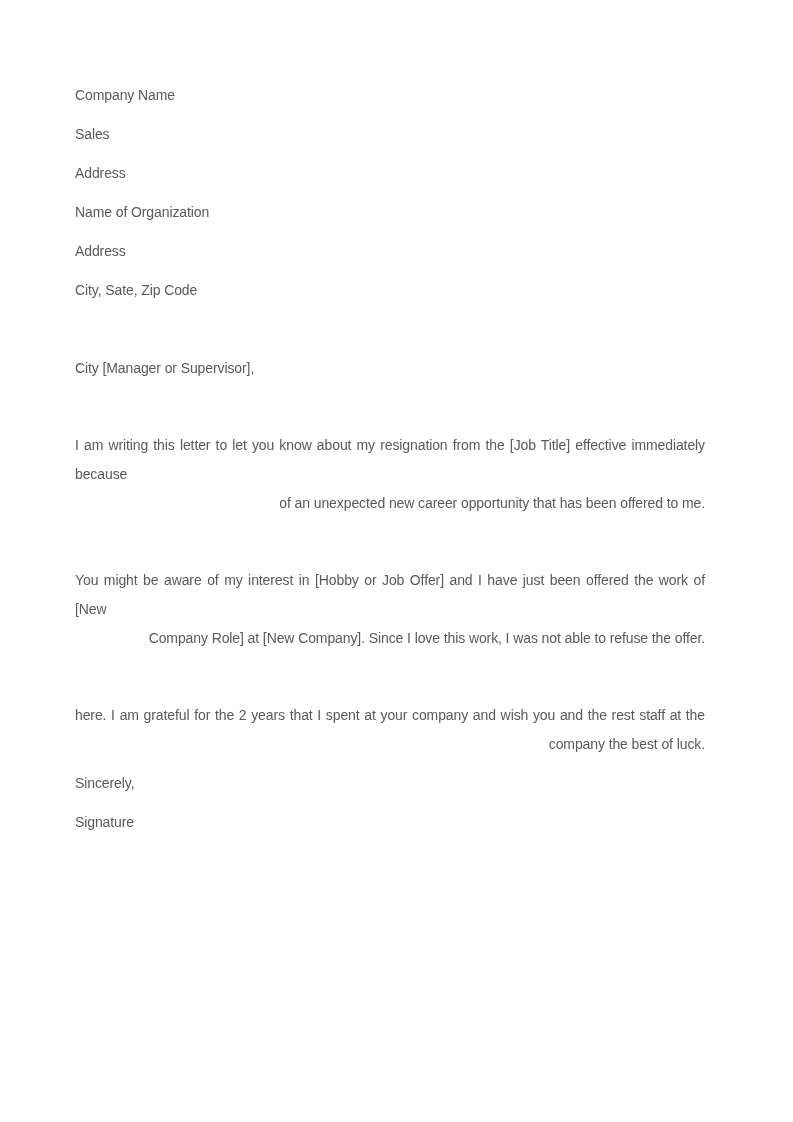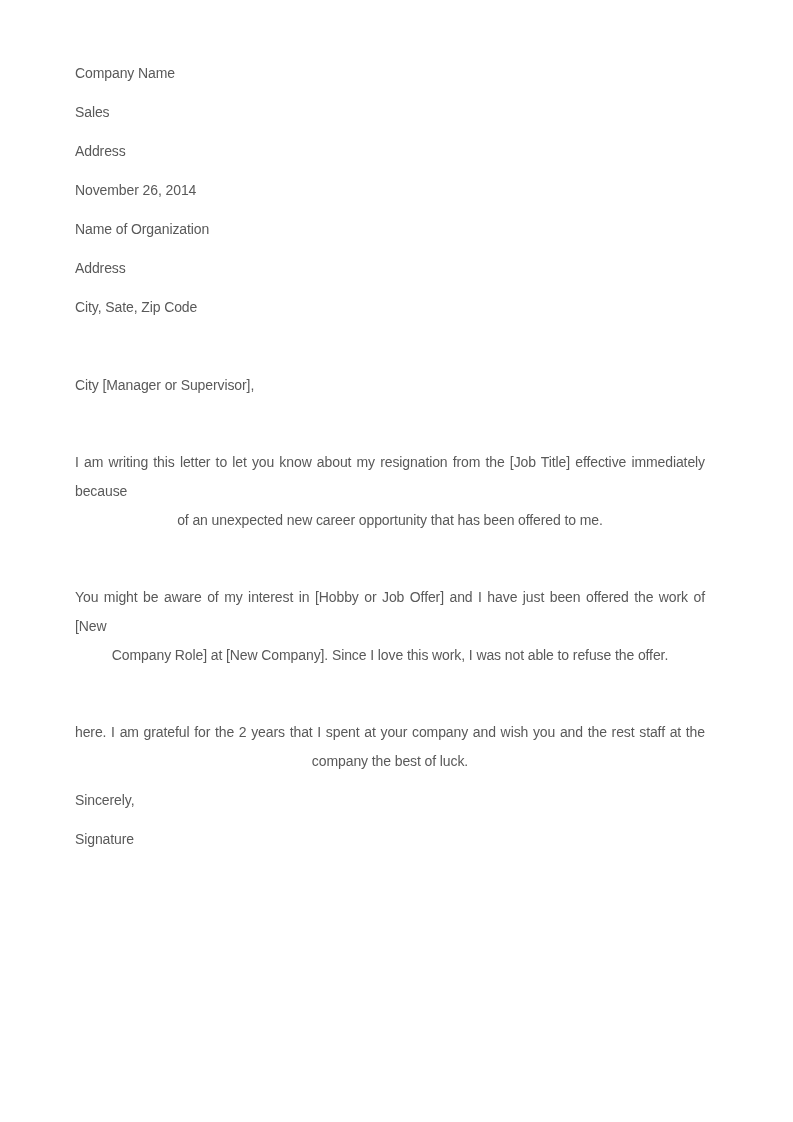--- a/index.html
+++ b/index.html
@@ -6,54 +6,53 @@
     margin: 0;
     padding: 0;
     background: #ffffff;
   }
   .page {
     position: relative;
     width: 793px;
     height: 1122px;
     background: #ffffff;
     box-sizing: border-box;
-    padding: 59px 88px 0 75px;
+    padding: 81px 88px 0 75px;
     font-family: "Liberation Sans", sans-serif;
     font-size: 14px;
     color: #595959;
     letter-spacing: -0.1px;
     overflow: hidden;
   }
   .block {
     line-height: 29px;
     margin: 0 0 10px 0;
   }
   .spacer {
     height: 39px;
   }
   .line {
     line-height: 29px;
-    text-align: center;
+    text-align: right;
   }
   .line.just {
     text-align: justify;
     text-align-last: justify;
     margin-top: 48px;
   }
 </style>
 </head>
 <body>
 
 <div class="page">
 
   <div class="block">Company Name</div>
   <div class="block">Sales</div>
   <div class="block">Address</div>
 
-  <div class="block">November 26, 2014</div>
 
   <div class="block">Name of Organization</div>
   <div class="block">Address</div>
   <div class="block">City, Sate, Zip Code</div>
 
   <div class="spacer"></div>
 
   <div class="block">City [Manager or Supervisor],</div>
 
   <div class="block">

